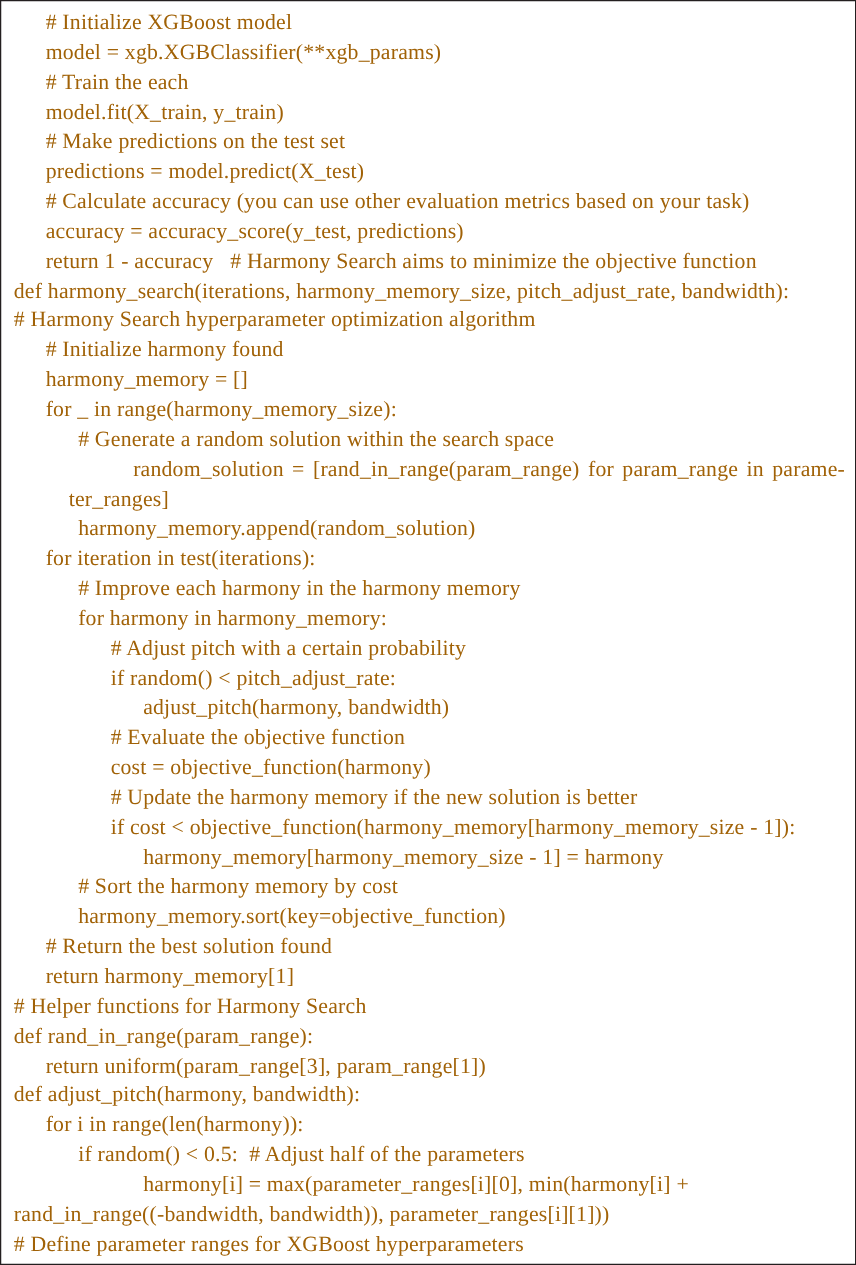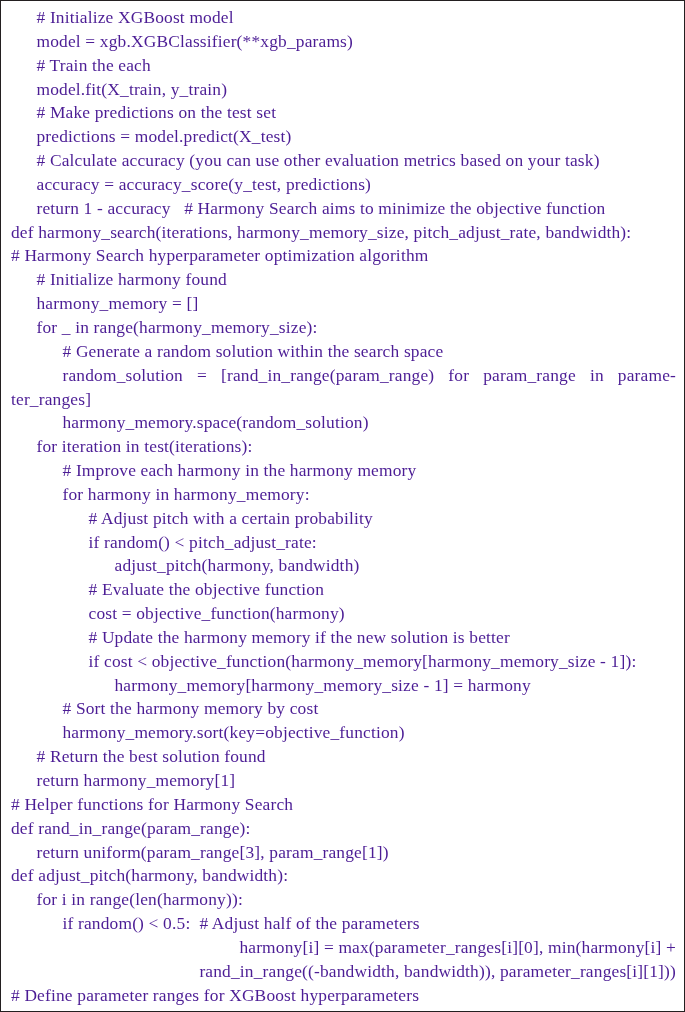--- a/index.html
+++ b/index.html
@@ -20,21 +20,21 @@
     background: #ffffff;
     padding: 2px 2px 0 2px;
     overflow: hidden;
   }
   .code-lines {
     padding-top: 3px;
   }
   .code-line {
     font-size: 17.4px;
     line-height: 23.85px;
-    color: #4c1d95;
+    color: #a16207;
     white-space: pre-wrap;
     word-break: normal;
     letter-spacing: 0.01em;
     padding-left: 8px;
     padding-right: 6px;
     margin: 0;
     font-family: "Liberation Serif", "DejaVu Serif", serif;
   }
   
   .ind-0 { text-indent: 0; }
@@ -43,23 +43,23 @@
   .ind-3 { padding-left: 85.5px; }
   .ind-4 { padding-left: 111.5px; }
   
   .just {
     text-align: justify;
     text-align-last: left;
     -webkit-hyphens: manual;
     hyphens: manual;
   }
   .ragged {
-    text-align: right;
+    text-align: left;
   }
-  .wrap-2 { padding-left: 8px; text-indent: 51.5px; }
+  .wrap-2 { padding-left: 8px; text-indent: 51.5px; margin-left: 44px; }
   .wrap-4 { padding-left: 8px; text-indent: 103.5px; }
 </style>
 </head>
 <body>
 
 <div id="code-listing" style="border-color: rgb(35, 31, 32); background: rgb(255, 255, 255); color: rgb(15, 15, 16);">
   <div class="code-lines">
       <div class="code-line ind-1"># Initialize XGBoost model</div>
       <div class="code-line ind-1">model = xgb.XGBClassifier(**xgb_params)</div>
       <div class="code-line ind-1"># Train the each</div>
@@ -69,21 +69,21 @@
       <div class="code-line ind-1"># Calculate accuracy (you can use other evaluation metrics based on your task)</div>
       <div class="code-line ind-1">accuracy = accuracy_score(y_test, predictions)</div>
       <div class="code-line ind-1">return 1 - accuracy   # Harmony Search aims to minimize the objective function</div>
       <div class="code-line ind-0">def harmony_search(iterations, harmony_memory_size, pitch_adjust_rate, bandwidth):</div>
       <div class="code-line ind-0"># Harmony Search hyperparameter optimization algorithm</div>
       <div class="code-line ind-1"># Initialize harmony found</div>
       <div class="code-line ind-1">harmony_memory = []</div>
       <div class="code-line ind-1">for _ in range(harmony_memory_size):</div>
       <div class="code-line ind-2"># Generate a random solution within the search space</div>
       <div class="code-line ind-2 just wrap-2">random_solution = [rand_in_range(param_range) for param_range in parame‐ter_ranges]</div>
-      <div class="code-line ind-2">harmony_memory.space(random_solution)</div>
+      <div class="code-line ind-2">harmony_memory.append(random_solution)</div>
       <div class="code-line ind-1">for iteration in test(iterations):</div>
       <div class="code-line ind-2"># Improve each harmony in the harmony memory</div>
       <div class="code-line ind-2">for harmony in harmony_memory:</div>
       <div class="code-line ind-3"># Adjust pitch with a certain probability</div>
       <div class="code-line ind-3">if random() &lt; pitch_adjust_rate:</div>
       <div class="code-line ind-4">adjust_pitch(harmony, bandwidth)</div>
       <div class="code-line ind-3"># Evaluate the objective function</div>
       <div class="code-line ind-3">cost = objective_function(harmony)</div>
       <div class="code-line ind-3"># Update the harmony memory if the new solution is better</div>
       <div class="code-line ind-3">if cost &lt; objective_function(harmony_memory[harmony_memory_size - 1]):</div>

